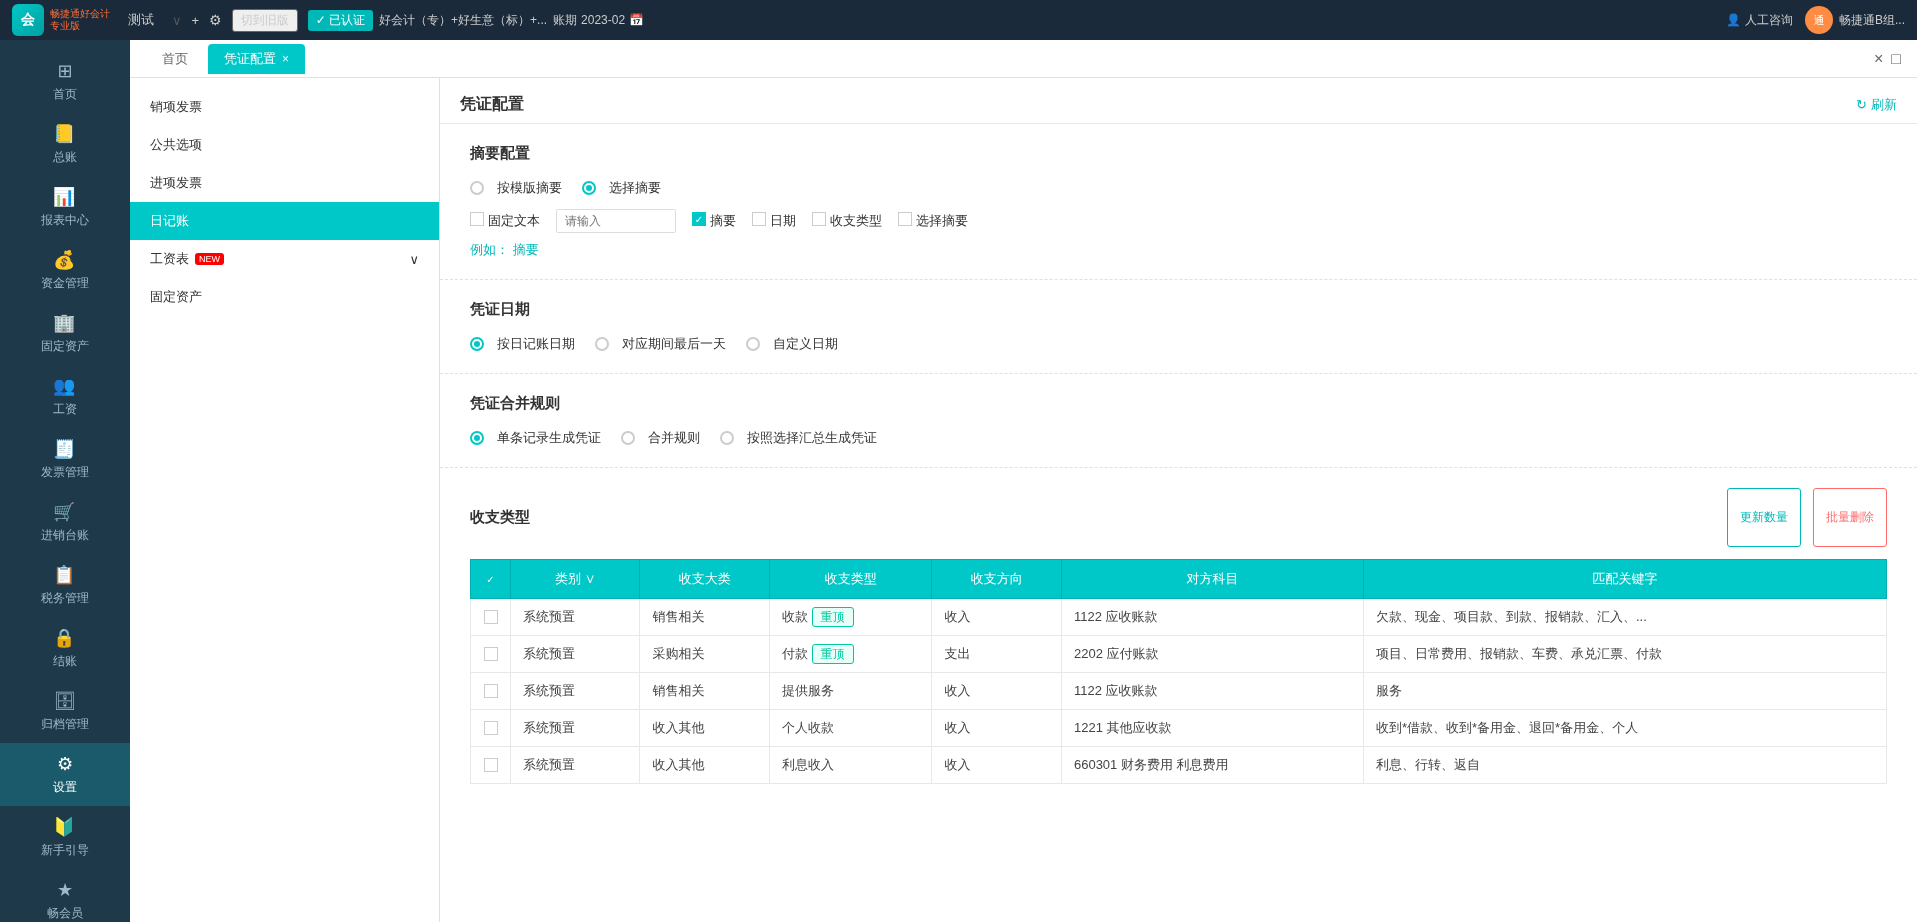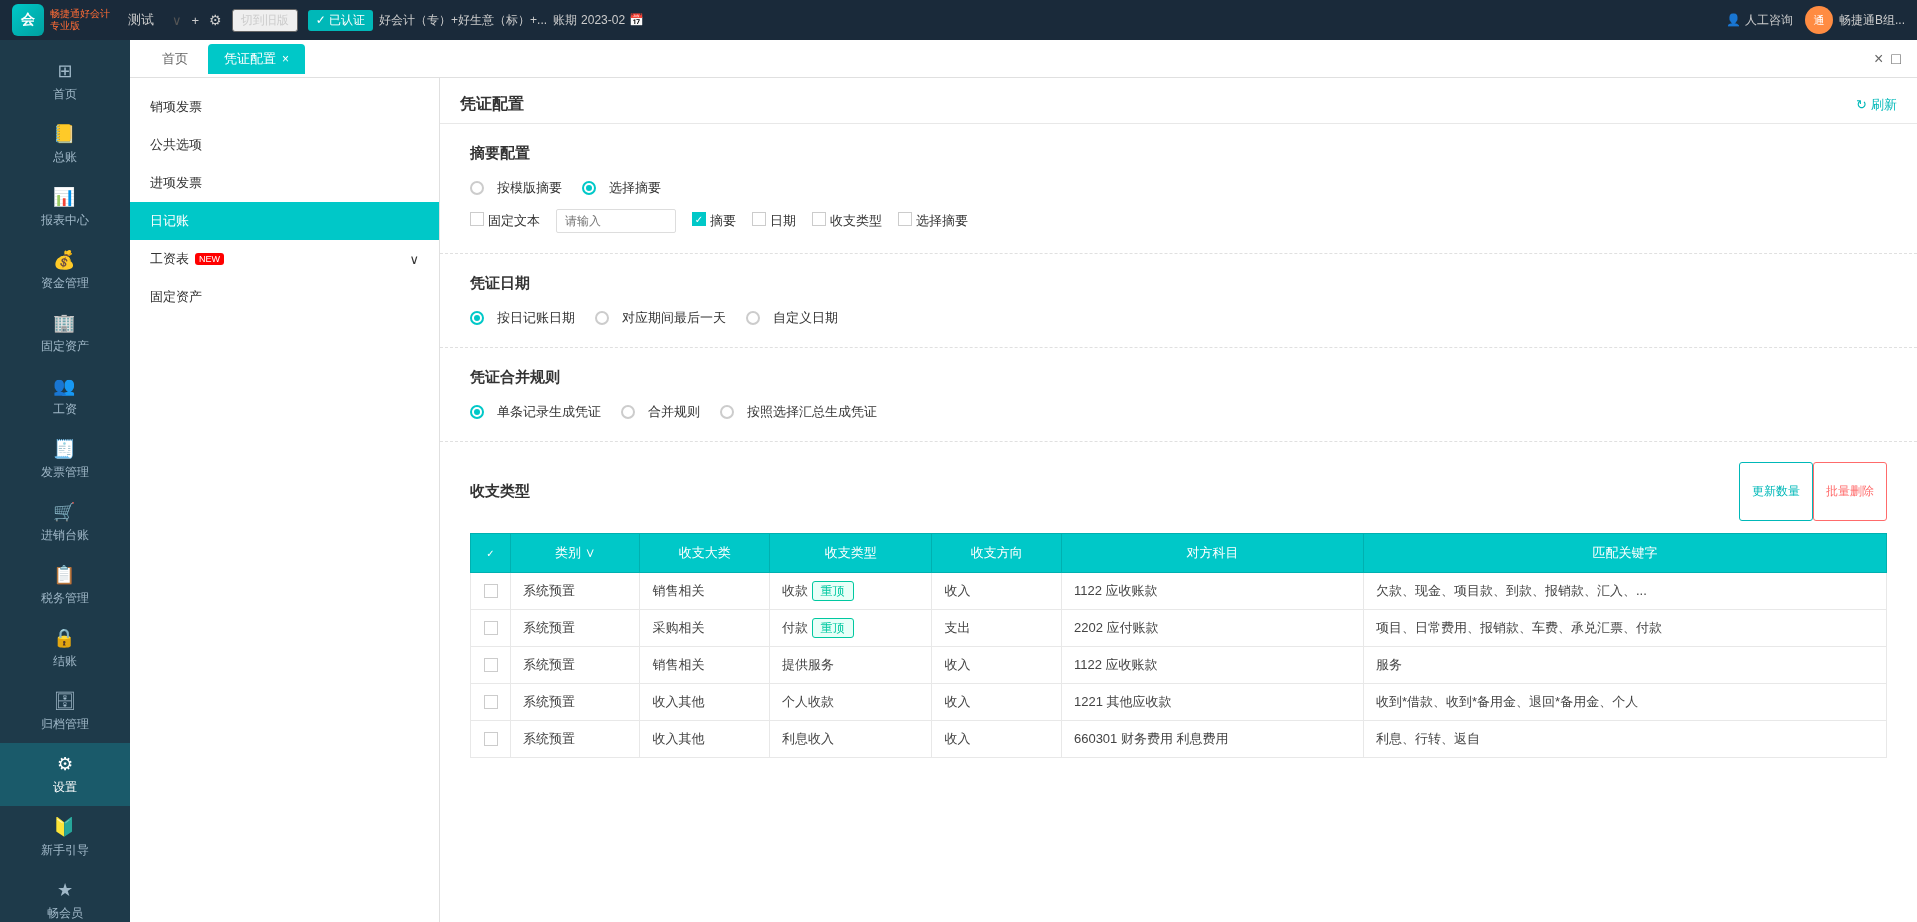--- a/index.html
+++ b/index.html
@@ -86,21 +86,21 @@
     
     .date-radio-group { display: flex; gap: 20px; align-items: center; }
 
     
     .merge-radio-group { display: flex; gap: 20px; align-items: center; }
 
     
     .income-section { padding: 20px 30px; }
     .income-header { display: flex; justify-content: space-between; align-items: center; margin-bottom: 12px; }
     .income-title { font-size: 15px; font-weight: bold; color: #333; }
-    .income-btns { display: flex; gap: 0; }
+    .income-btns { display: flex; gap: 12px; }
     .btn-update { border: 1px solid #00b8b8; color: #00b8b8; padding: 4px 12px; border-radius: 3px; cursor: pointer; font-size: 12px; background: white; }
     .btn-delete { border: 1px solid #ff6b6b; color: #ff6b6b; padding: 20px 12px; border-radius: 3px; cursor: pointer; font-size: 12px; background: white; }
 
     
     .data-table { width: 100%; border-collapse: collapse; }
     .data-table thead tr { background: #00c8c8; color: #fff; }
     .data-table thead th { padding: 10px 12px; text-align: center; font-size: 13px; font-weight: normal; border: 1px solid #00b0b0; }
     .data-table tbody tr { background: #fff; }
     .data-table tbody td { padding: 9px 12px; text-align: left; font-size: 13px; border: 1px solid #e8e8e8; color: #444; }
     .data-table tbody td.left { text-align: left; }
@@ -289,20 +289,24 @@
             </label>
             <label class="checkbox-item">
               <div class="checkbox-box"></div>
               <span>收支类型</span>
             </label>
             <label class="checkbox-item">
               <div class="checkbox-box"></div>
               <span>选择摘要</span>
             </label>
           </div>
+          <div class="example-text">
+            <span>例如：</span>
+            <span>摘要</span>
+          </div>
         </div>
 
         <div class="section">
           <div class="section-title">凭证日期</div>
           <div class="date-radio-group">
             <label class="radio-item">
               <div class="radio-circle checked"></div>
               <span>按日记账日期</span>
             </label>
             <label class="radio-item">

